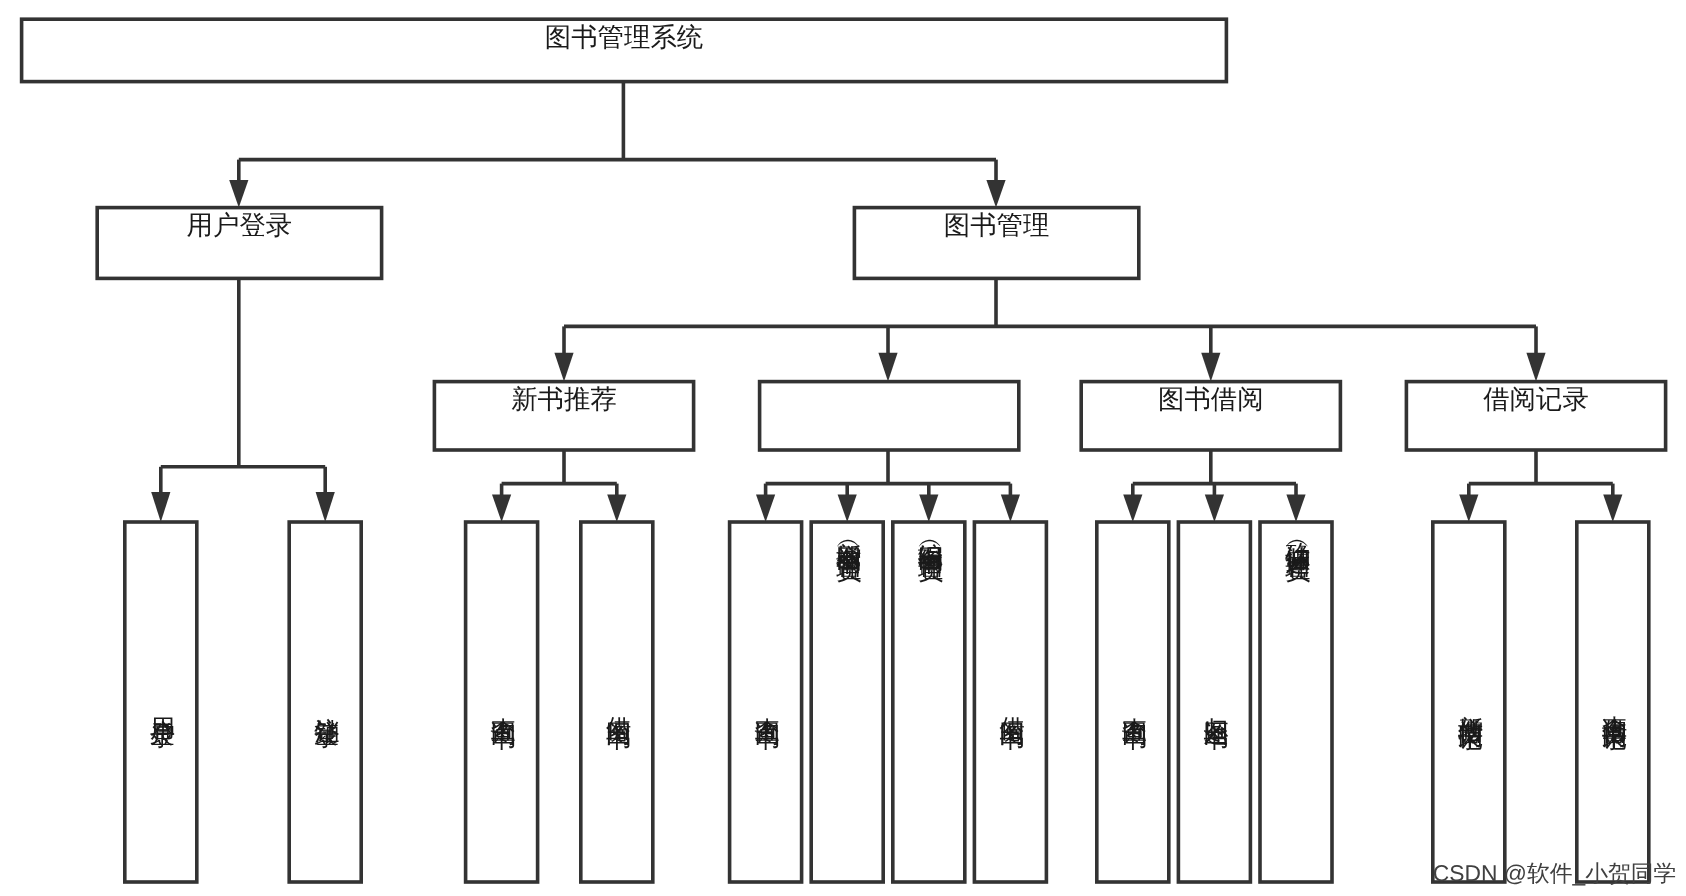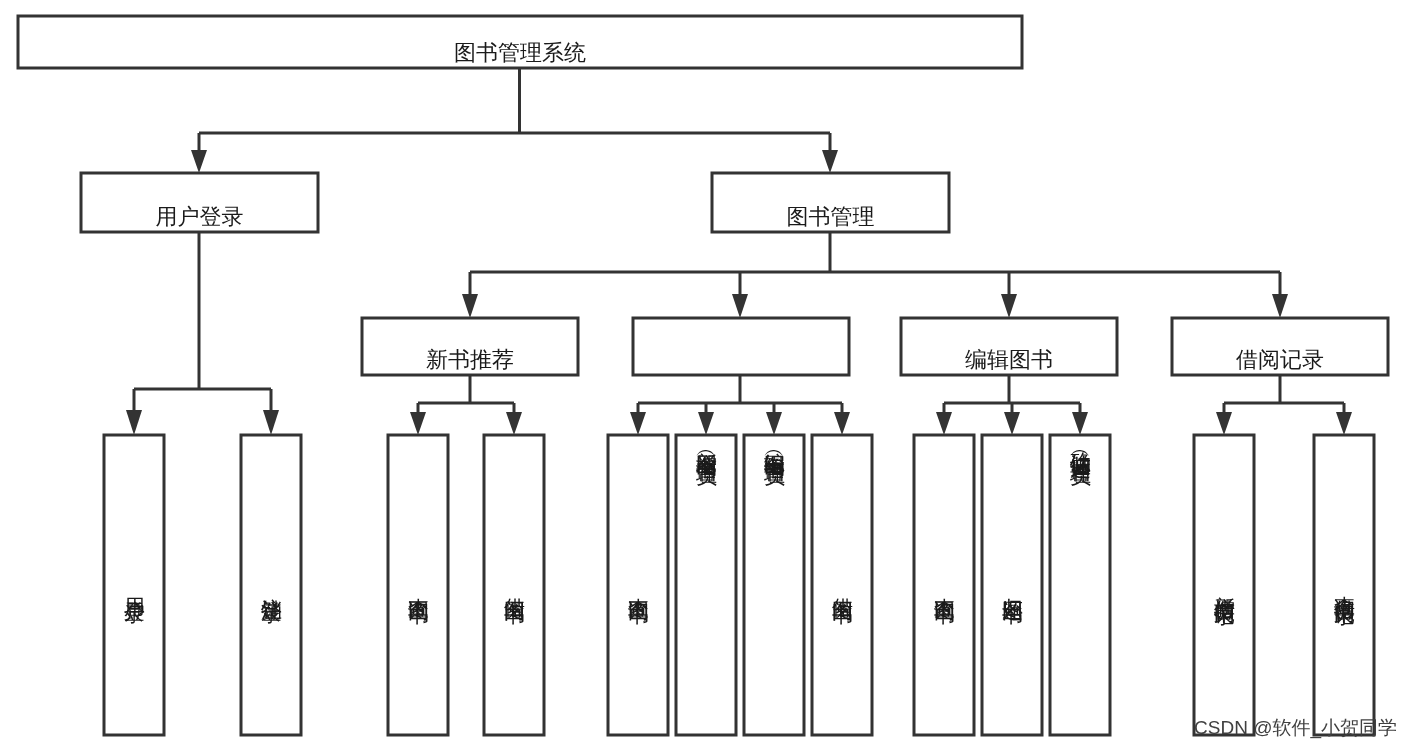--- a/index.html
+++ b/index.html
@@ -53,21 +53,21 @@
     font-family: "Liberation Sans", "DejaVu Sans", sans-serif;
     font-size: 21px;
     line-height: 1.28;
     letter-spacing: 2px;
     color: #1a1a1a;
     white-space: nowrap;
   }
   .hlabel-wrap {
     position: absolute;
     display: flex;
-    align-items: flex-end;
+    align-items: flex-start;
     justify-content: center;
     pointer-events: none;
   }
   .hlabel-text {
     font-family: "Liberation Sans", "DejaVu Sans", sans-serif;
     font-size: 22px;
     color: #1a1a1a;
     white-space: nowrap;
   }
   .watermark {
@@ -198,21 +198,21 @@
     <span class="hlabel-text">用户登录</span>
   </div>
   <div class="hlabel-wrap" style="left:362px; top:318px; width:216px; height:57px;">
     <span class="hlabel-text">新书推荐</span>
   </div>
 
   <div class="hlabel-wrap" style="left:712px; top:173px; width:237px; height:59px;">
     <span class="hlabel-text">图书管理</span>
   </div>
   <div class="hlabel-wrap" style="left:901px; top:318px; width:216px; height:57px;">
-    <span class="hlabel-text">编辑图书</span>
+    <span class="hlabel-text">图书借阅</span>
   </div>
   <div class="hlabel-wrap" style="left:1172px; top:318px; width:216px; height:57px;">
     <span class="hlabel-text">借阅记录</span>
   </div>
 
   <div class="vlabel-wrap" style="left:104px; top:435px; width:60px; height:300px;">
     <span class="vlabel-text">用户登录</span>
   </div>
   <div class="vlabel-wrap" style="left:241px; top:435px; width:60px; height:300px;">
     <span class="vlabel-text">注销登录</span>

